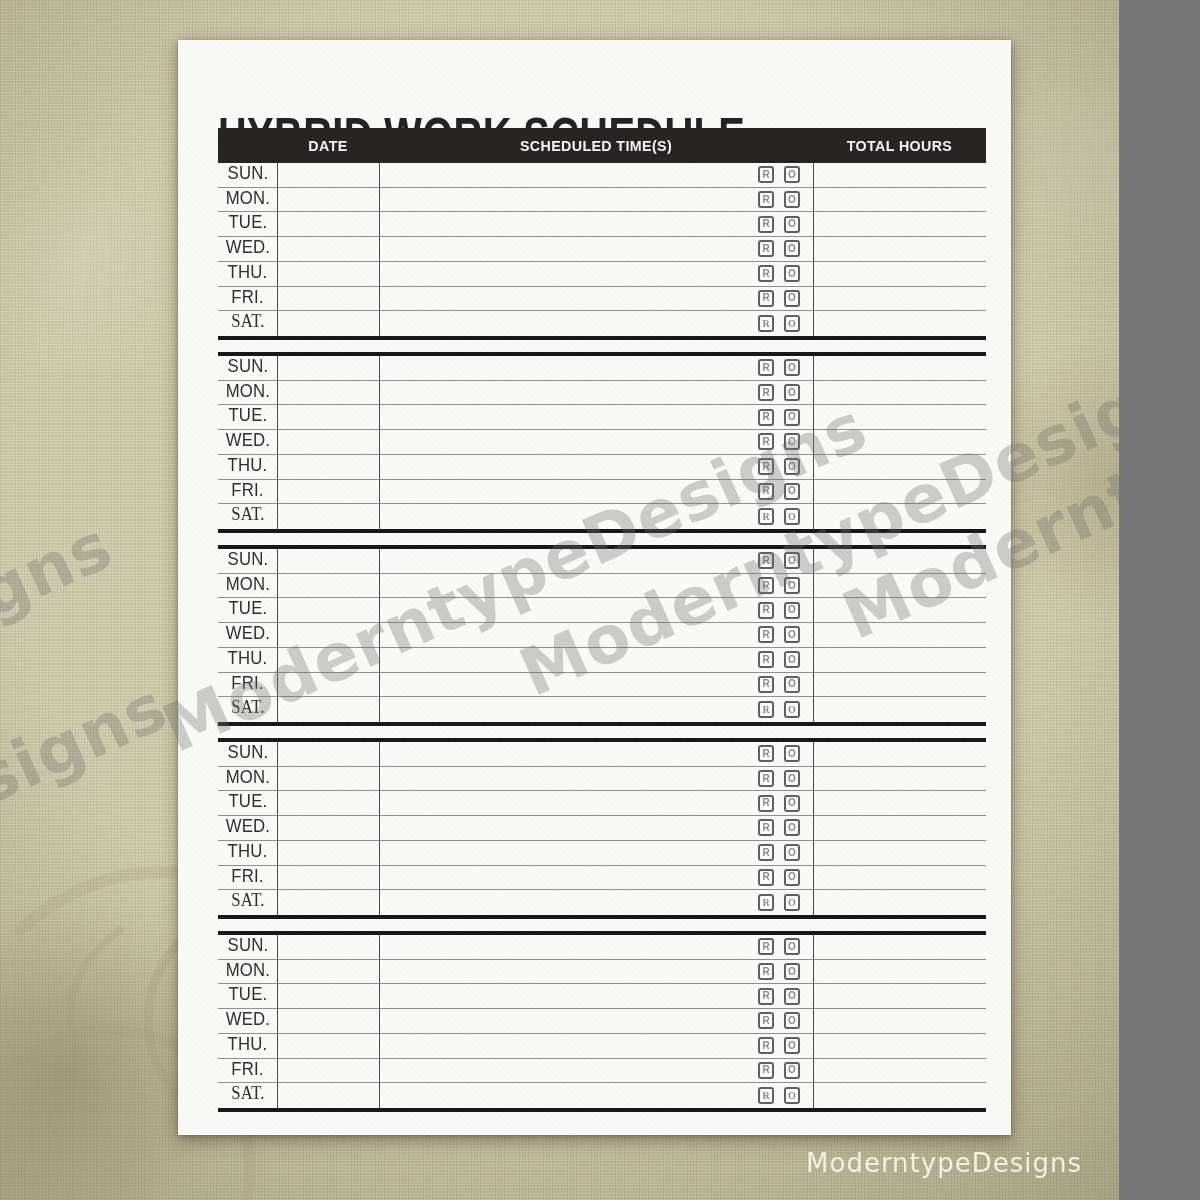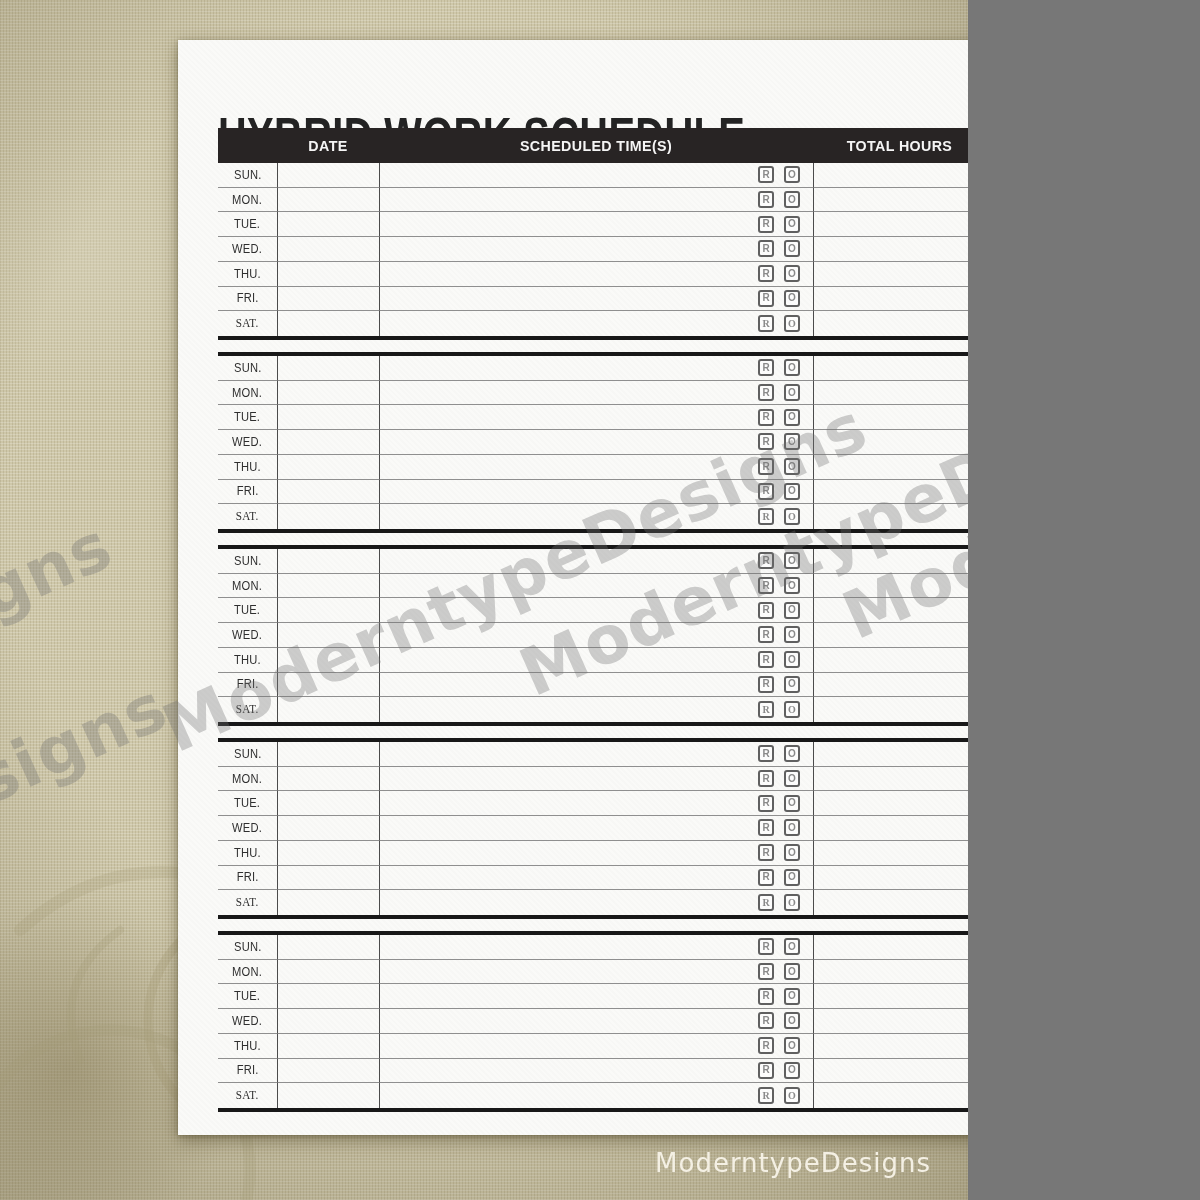--- a/index.html
+++ b/index.html
@@ -4,21 +4,21 @@
 <style>
   :root{
     --header-bar:#282424; --header-text:#f5f5f5; --title-ink:#232323;
     --thick-rule:#181818; --row-rule:#8f8f8f; --column-rule:#4b4b4b;
     --paper:#fafaf8; --background-base:#cfc8aa;
     --checkbox-border:#606060; --checkbox-letter:#8a8a8a;
     --watermark-ink:#6e6e6e; --credit-text:#f8f4e9;
   }
   *{margin:0;padding:0;box-sizing:border-box;}
   body{font-family:"Liberation Sans",sans-serif;background:#777;}
-  .scene{position:relative;width:968px;height:1200px;overflow:hidden;}
+  .scene{position:relative;width:1119px;height:1200px;overflow:hidden;}
 
   
   .background{
     position:absolute;inset:0;z-index:0;
     background-color:var(--background-base);
     background-image:
       radial-gradient(ellipse 90% 80% at 48% 42%, rgba(0,0,0,0) 52%, rgba(95,85,55,.38) 96%),
       radial-gradient(circle 200px at 1110px 480px, rgba(150,138,100,.38), transparent 72%),
       radial-gradient(circle 240px at 70px 1070px, rgba(140,128,92,.42), transparent 72%),
       radial-gradient(circle 170px at 1090px 150px, rgba(213,208,184,.55), transparent 70%),
@@ -60,22 +60,22 @@
   .week-block{
     height:173px;box-sizing:content-box;
     display:grid;grid-template-columns:59px 102px 434px 1fr;grid-template-rows:repeat(7,1fr);
     border-bottom:4px solid var(--thick-rule);
   }
   .week-block + .week-block{border-top:4px solid var(--thick-rule);margin-top:12px;}
   .cell{border-bottom:1px solid var(--row-rule);}
   .cell.last-row{border-bottom:none;font-family:Liberation Serif, serif;}
   .date-cell,.sched-cell,.hours-cell{border-left:1px solid var(--column-rule);}
   .day-cell{
-    display:flex;align-items:center;justify-content:center;
-    font-size:12px;color:#2f2f2f;letter-spacing:.2px;transform-origin:center;
+    display:flex;justify-content:center;
+    font-size:18px;color:#2f2f2f;letter-spacing:.2px;transform-origin:center;
   }
   .day-cell span{transform:scaleX(.93);display:inline-block;}
   .sched-cell{display:flex;align-items:center;justify-content:flex-end;gap:10px;padding-right:13px;}
   .cbox{
     width:16px;height:17px;flex:0 0 auto;
     display:inline-flex;align-items:center;justify-content:center;
     border:2px solid var(--checkbox-border);border-radius:3px;
     background:rgba(255,255,255,.55);
     font-size:10px;font-weight:bold;line-height:1;color:var(--checkbox-letter);
   }

